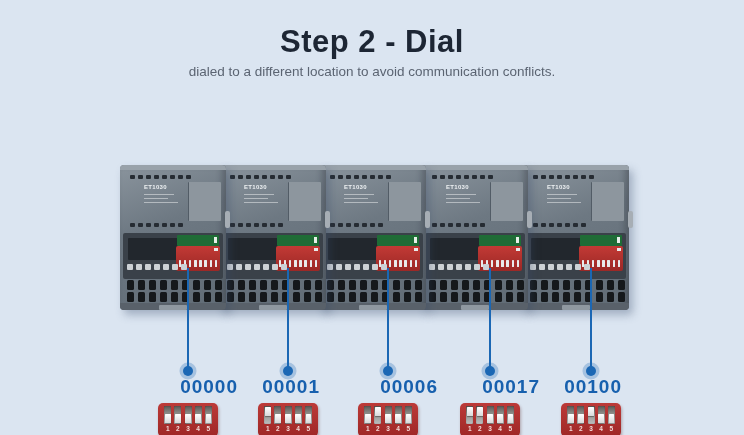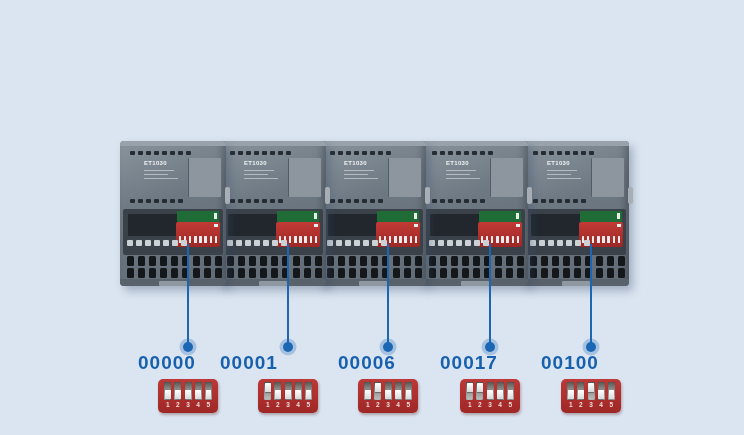--- a/index.html
+++ b/index.html
@@ -58,21 +58,21 @@
   .d-clip{left:39px;top:140px;width:28px;height:5px;background:#8f98a0;border-radius:1px;}
   .d-wing{right:-4px;top:46px;width:5px;height:17px;background:#a7aeb5;border-radius:2px;}
 
   
   .connector-line{position:absolute;top:244px;height:102px;width:2px;background:#1b67b4;z-index:30;}
   .connector-dot{
     position:absolute;top:342px;width:10px;height:10px;border-radius:50%;
     background:#1b67b4;box-shadow:0 0 0 3.5px rgba(27,103,180,.28);z-index:30;
   }
   .addr-code{
-    position:absolute;top:352px;width:100px;text-align:left;z-index:30;
+    position:absolute;top:352px;width:100px;text-align:right;z-index:30;
     font-size:19px;font-weight:700;color:#1760ae;letter-spacing:1px;
   }
   .dip-icon{
     position:absolute;top:379px;width:60px;height:34px;box-sizing:border-box;
     padding:3px 6px 2px;border-radius:5px;z-index:30;
     background:linear-gradient(180deg,#bc3a38,#9e2726);
     box-shadow:1px 2px 3px rgba(90,40,40,.35);
     display:flex;justify-content:space-between;
   }
   .dip-col{width:7.5px;display:flex;flex-direction:column;align-items:center;}
@@ -87,20 +87,22 @@
     box-shadow:0 .5px 1px rgba(0,0,0,.35);
   }
   .dip-track.on  .dip-handle{top:.6px;}
   .dip-track.off .dip-handle{bottom:.6px;}
   .dip-num{margin-top:1.5px;font-size:6.5px;line-height:6px;color:#f2dcda;font-weight:bold;}
 </style>
 </head>
 <body>
 
 <div class="stage">
+  <h1 class="title">Step 2 - Dial</h1>
+  <p class="sub">dialed to a different location to avoid communication conflicts.</p>
   <div id="devices-layer">
       <div class="device" style="left: 120px; z-index: 20;">
         <div class="d-topface"></div>
         <div class="d-dotsrow r1">
           <div class="t-dot"></div>
           <div class="t-dot"></div>
           <div class="t-dot"></div>
           <div class="t-dot"></div>
           <div class="t-dot"></div>
           <div class="t-dot"></div>
@@ -626,21 +628,21 @@
             <div class="dip-track off">
               <div class="dip-handle"></div>
             </div>
             <div class="dip-num">5</div>
           </div>
         </div>
       </div>
       <div>
         <div class="connector-line" style="left:590px"></div>
         <div class="connector-dot" style="left:586px"></div>
-        <div class="addr-code" style="left:541px">00100</div>
+        <div class="addr-code" style="left:522px">00100</div>
         <div class="dip-icon" style="left:561px">
           <div class="dip-col">
             <div class="dip-track off">
               <div class="dip-handle"></div>
             </div>
             <div class="dip-num">1</div>
           </div>
           <div class="dip-col">
             <div class="dip-track off">
               <div class="dip-handle"></div>

